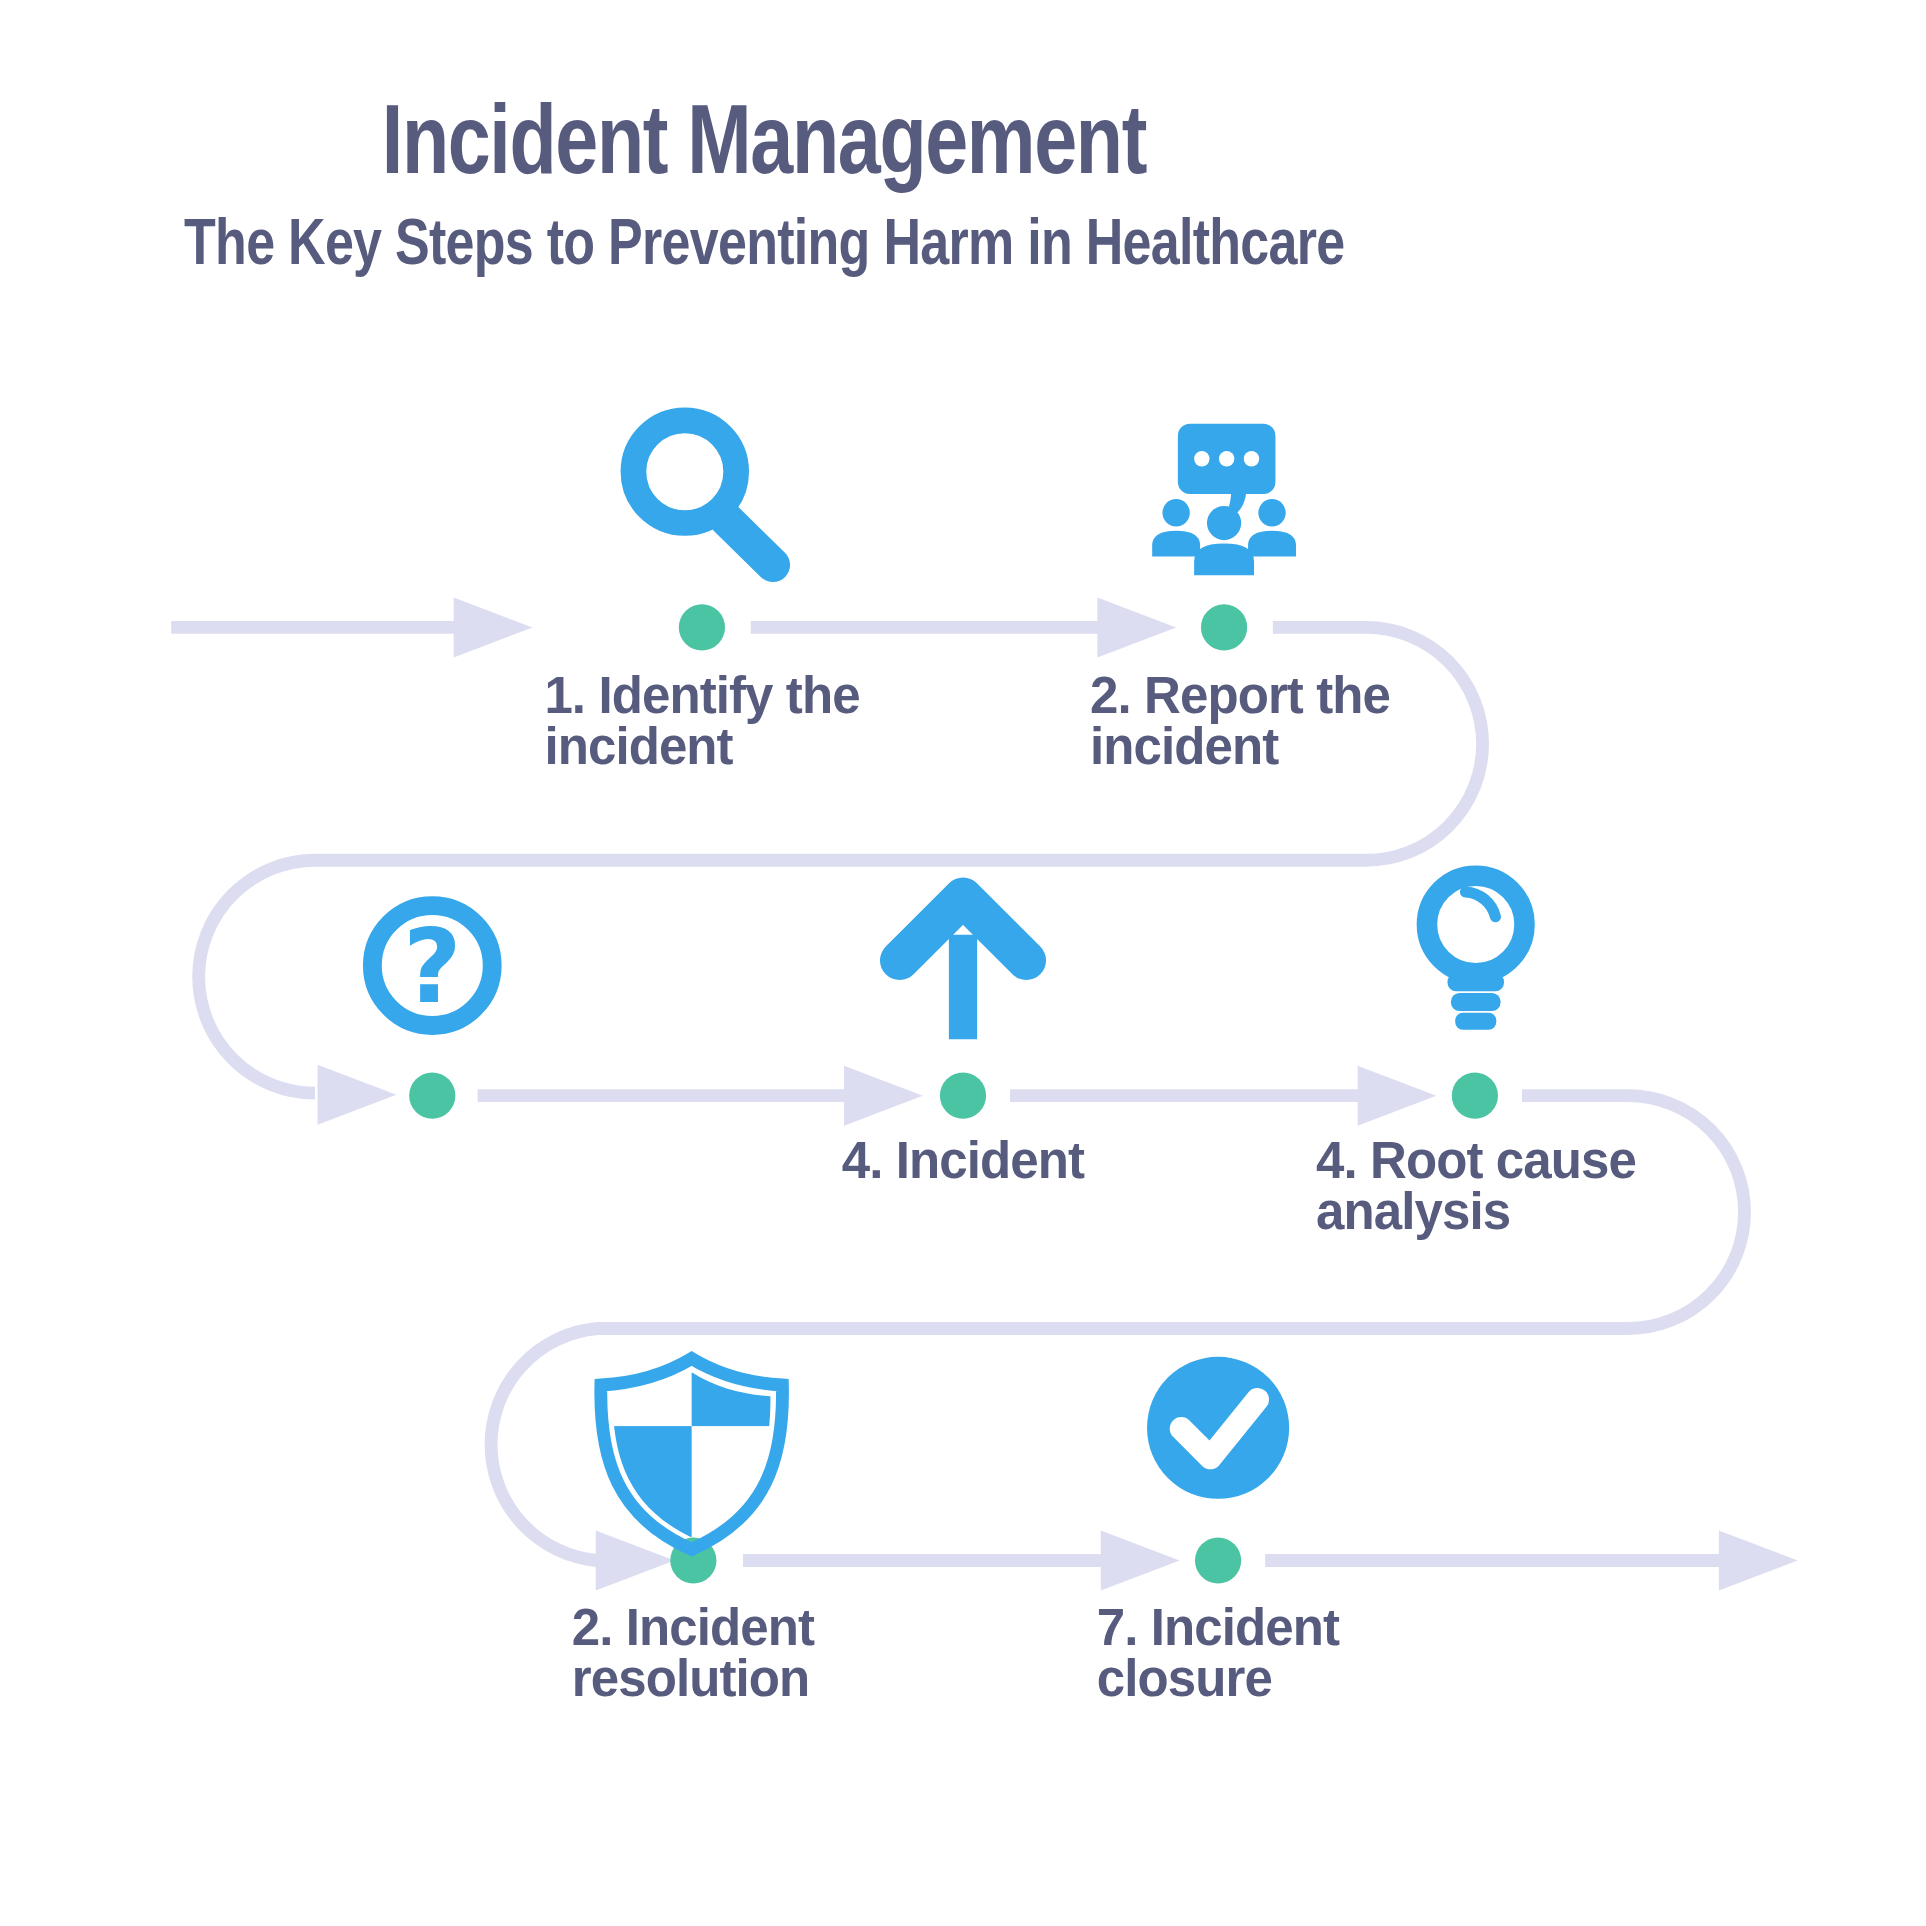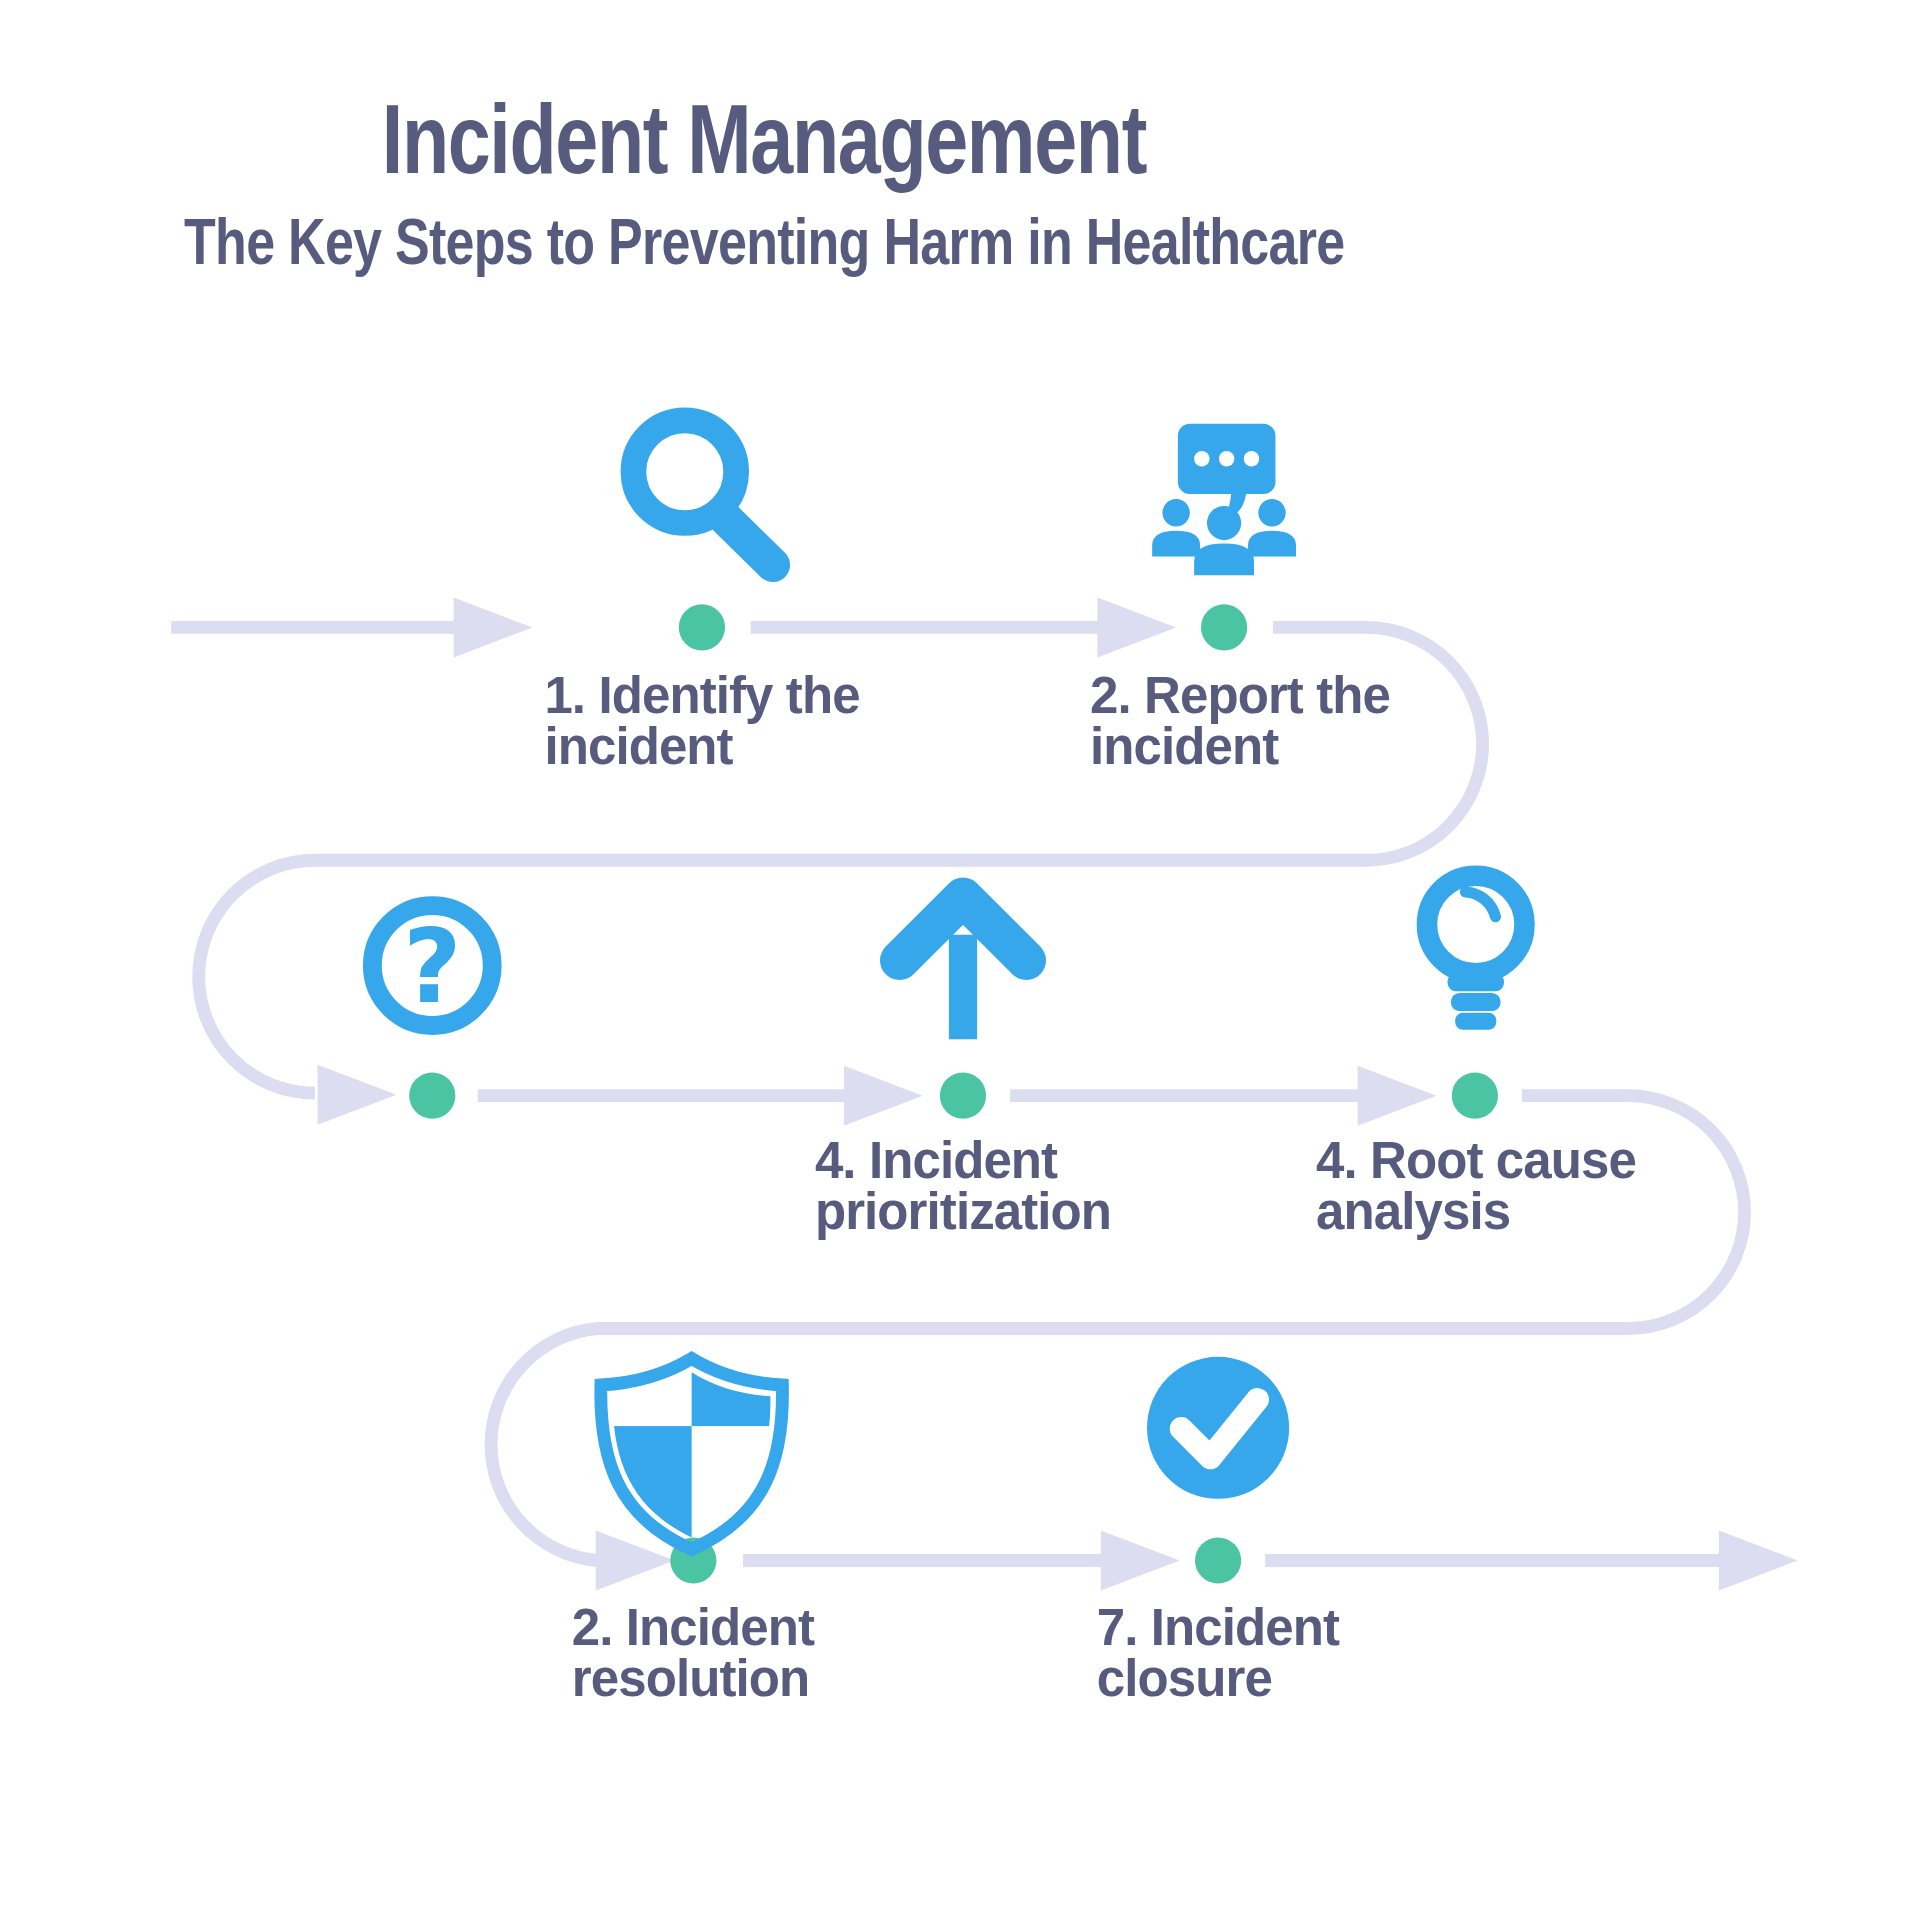--- a/index.html
+++ b/index.html
@@ -127,21 +127,20 @@
   <div class="step-label" style="left:702px;  top:670px;">
     <div>1. Identify the</div>
     <div>incident</div>
   </div>
   <div class="step-label" style="left:1224px; top:670px;margin-left:16px;">
     <div>2. Report the</div>
     <div>incident</div>
   </div>
   <div class="step-label" style="left:963px; top:1135px;">
     <div>4. Incident</div>
-    <div>prioritization</div>
   </div>
   <div class="step-label" style="left:1476px; top:1135px;">
     <div>4. Root cause</div>
     <div>analysis</div>
   </div>
   <div class="step-label" style="left:693px;  top:1602px;">
     <div>2. Incident</div>
     <div>resolution</div>
   </div>
   <div class="step-label" style="left:1218px; top:1602px;">

